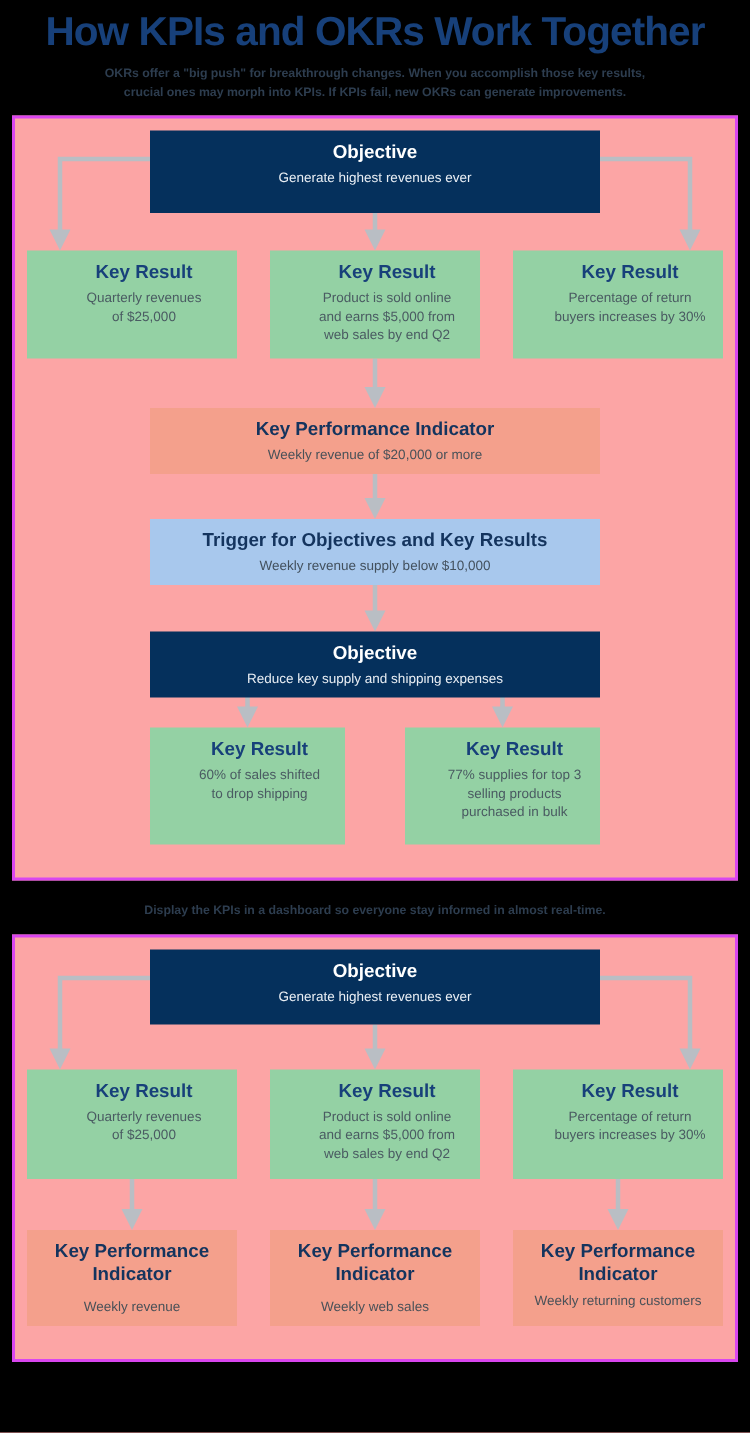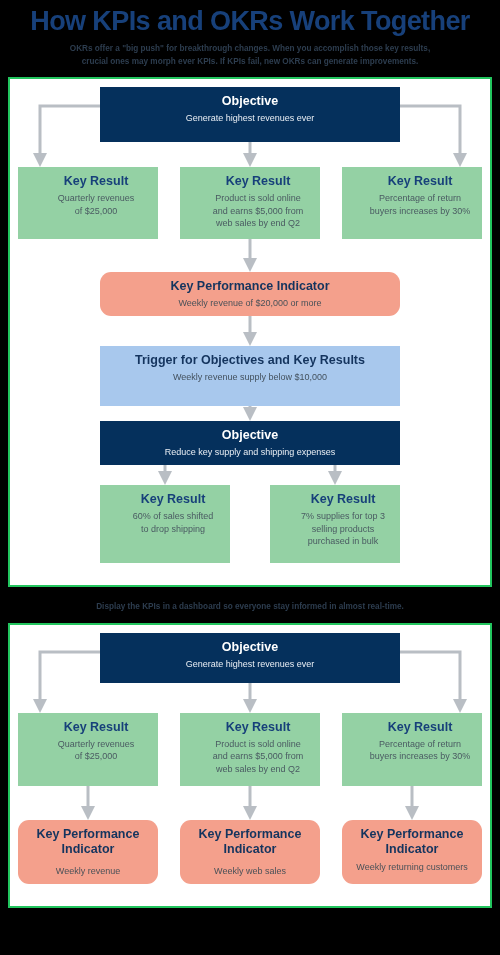--- a/index.html
+++ b/index.html
@@ -15,21 +15,21 @@
     color:#17407a;font-size:27px;font-weight:bold;text-align:center;
     letter-spacing:-0.6px;margin:6px 0 0 0;line-height:30px;
   }
   .subtitle{
     color:#2d3d4f;font-size:8.2px;font-weight:bold;text-align:center;
     line-height:12.5px;margin:7px 18px 0 18px;
   }
 
   
   .panel{
-    border:2px solid #22c55e;background:#ffffff;
+    border:2px solid #d946ef;background:#fca5a5;
     margin:9px 8px 0 8px;position:relative;box-sizing:border-box;text-decoration:underline;
   }
   .panel-a{height:510px;}
   .panel-b{height:285px;}
 
   .mid-note{
     color:#2d3d4f;font-size:8.2px;font-weight:bold;text-align:center;
     line-height:12.5px;margin:14px 18px 0 18px;
   }
 
@@ -39,21 +39,21 @@
   .box .bs{font-size:9px;line-height:12.5px;margin-top:3px;}
 
   .objective{background:#05305c;}
   .objective .bt{color:#ffffff;}
   .objective .bs{color:#e9eef4;}
 
   .kr{background:#94d1a4;padding-left:22px;}
   .kr .bt{color:#17407a;}
   .kr .bs{color:#4a5b62;}
 
-  .kpi{background:#f4a08c;border-radius:11px;}
+  .kpi{background:#f4a08c;}
   .kpi .bt{color:#14345e;}
   .kpi .bs{color:#4a5158;}
 
   .trigger{background:#a8c8ed;}
   .trigger .bt{color:#14345e;}
   .trigger .bs{color:#43515e;}
 
   
   .abs{position:absolute;}
 
@@ -61,21 +61,21 @@
   .wires{position:absolute;left:0;top:0;width:100%;height:100%;pointer-events:none;}
 </style>
 </head>
 <body>
 
 <div class="page">
 
   <div class="title">How KPIs and OKRs Work Together</div>
   <div class="subtitle">
     <div>OKRs offer a "big push" for breakthrough changes. When you accomplish those key results,</div>
-    <div>crucial ones may morph ever KPIs. If KPIs fail, new OKRs can generate improvements.</div>
+    <div>crucial ones may morph into KPIs. If KPIs fail, new OKRs can generate improvements.</div>
   </div>
 
   <div class="panel panel-a">
 
     <svg class="wires" viewBox="0 0 480 506" preserveAspectRatio="none">
       <g stroke="#b9bec4" stroke-width="3" fill="none">
 
         <path d="M90,27 L30,27 L30,76"></path>
         <path d="M390,27 L450,27 L450,76"></path>
         <path d="M240,63 L240,76"></path>
@@ -121,38 +121,38 @@
       <div class="bt">Key Result</div>
       <div class="bs" style="white-space:pre-line;">Percentage of return
 buyers increases by 30%</div>
     </div>
 
     <div class="box kpi abs" style="left:90px;top:193px;width:300px;height:44px;">
       <div class="bt">Key Performance Indicator</div>
       <div class="bs">Weekly revenue of $20,000 or more</div>
     </div>
 
-    <div class="box trigger abs" style="left:90px;top:267px;width:300px;height:60px;">
+    <div class="box trigger abs" style="left:90px;top:267px;width:300px;height:44px;">
       <div class="bt">Trigger for Objectives and Key Results</div>
       <div class="bs">Weekly revenue supply below $10,000</div>
     </div>
 
     <div class="box objective abs" style="left:90px;top:342px;width:300px;height:44px;">
       <div class="bt">Objective</div>
       <div class="bs">Reduce key supply and shipping expenses</div>
     </div>
 
     <div class="box kr abs" style="left:90px;top:406px;width:130px;height:78px;">
       <div class="bt">Key Result</div>
       <div class="bs" style="white-space:pre-line;">60% of sales shifted
 to drop shipping</div>
     </div>
     <div class="box kr abs" style="left:260px;top:406px;width:130px;height:78px;">
       <div class="bt">Key Result</div>
-      <div class="bs" style="white-space:pre-line;">7% supplies for top 3
+      <div class="bs" style="white-space:pre-line;">77% supplies for top 3
 selling products
 purchased in bulk</div>
     </div>
   </div>
 
   <div class="mid-note">
     <div>Display the KPIs in a dashboard so everyone stay informed in almost real-time.</div>
   </div>
 
   <div class="panel panel-b">

